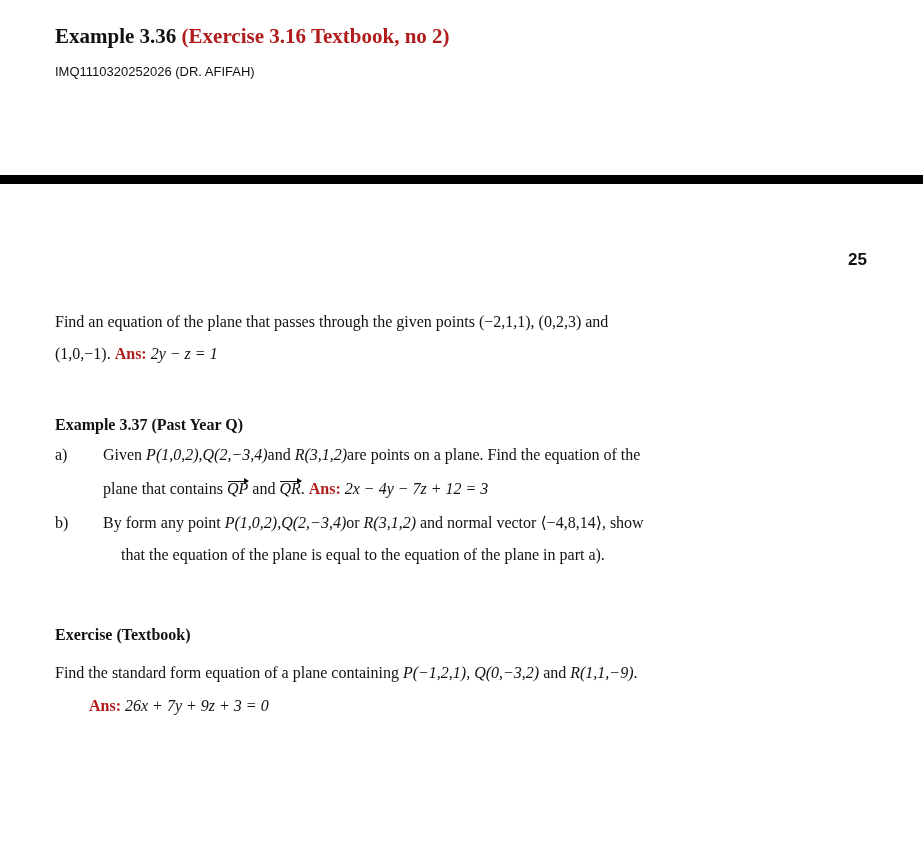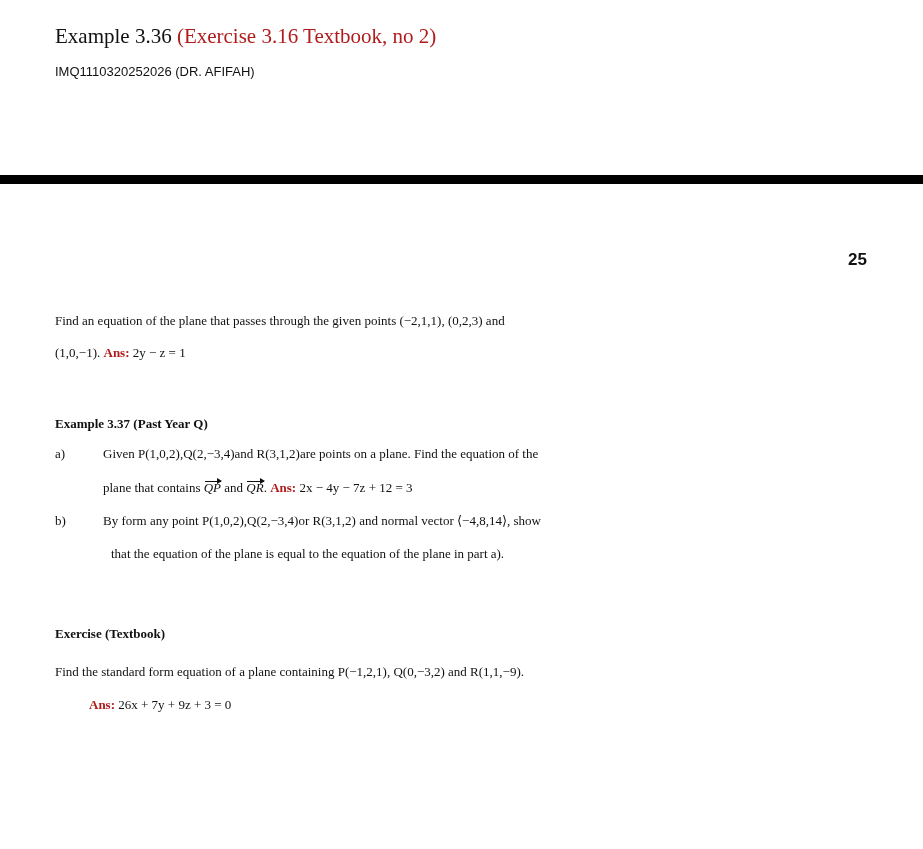--- a/index.html
+++ b/index.html
@@ -1,25 +1,25 @@
 <!DOCTYPE html>
 <html><head>
 <meta charset="utf-8">
 <style>
   html, body { margin: 0; padding: 0; background: #ffffff; }
   body { width: 923px; height: 849px; position: relative; overflow: hidden;
          font-family: "Liberation Serif", "DejaVu Serif", serif; color: #111; }
   .abs { position: absolute; white-space: nowrap; }
-  .title { left: 55px; top: 24px; font-size: 21px; font-weight: normal; }
+  .title { left: 55px; top: 24px; font-size: 21px; font-weight: bold; }
   .red { color: #b01c1c; }
   .code { left: 55px; top: 64px; font-family: "Liberation Sans", "DejaVu Sans", sans-serif; font-size: 13px; color: #111; }
   .bar { left: 0; top: 175px; width: 923px; height: 9px; background: #000; }
   .pagenum { left: 848px; top: 250px; font-family: "Liberation Sans", "DejaVu Sans", sans-serif; font-size: 17px; font-weight: bold; }
-  .p { font-size: 13px; }
-  .m { }
+  .p { font-size: 16px; }
+  .m { font-style: italic; }
   .bold { font-weight: bold; }
   .vec { position: relative; display: inline-block; font-style: italic; }
   .vec::before { content: ""; position: absolute; left: 1px; right: 0; top: 1px; height: 1px; background: #111; }
   .vec::after { content: ""; position: absolute; right: -1px; top: -2px; border-left: 5px solid #111; border-top: 3px solid transparent; border-bottom: 3px solid transparent; }
   .lbl { display: inline-block; width: 48px; }
 </style>
 </head>
 <body>
 
 <div class="abs title">
@@ -59,21 +59,21 @@
   <span class="m">2x − 4y − 7z + 12 = 3</span>
 </div>
 
 <div class="abs p" style="left:55px; top:513px;">
   <span class="lbl">b)</span><span>By form any point</span>
   <span class="m">P(1,0,2),Q(2,−3,4)</span><span>or</span>
   <span class="m">R(3,1,2)</span>
   <span>and normal vector</span>
   <span>⟨−4,8,14⟩</span><span>, show</span>
 </div>
-<div class="abs p" style="left:111px; top:546px;">that the equation of the plane is equal to the equation of the plane in part a).</div>
+<div class="abs p" style="left:121px; top:546px;">that the equation of the plane is equal to the equation of the plane in part a).</div>
 
 <div class="abs p bold" style="left:55px; top:626px;">Exercise (Textbook)</div>
 <div class="abs p" style="left:55px; top:664px;">
   <span>Find the standard form equation of a plane containing</span>
   <span class="m">P(−1,2,1),</span>
   <span class="m">Q(0,−3,2)</span>
   <span>and</span>
   <span class="m">R(1,1,−9)</span><span>.</span>
 </div>
 <div class="abs p" style="left:69px; top:697px;margin-left:20px;">

